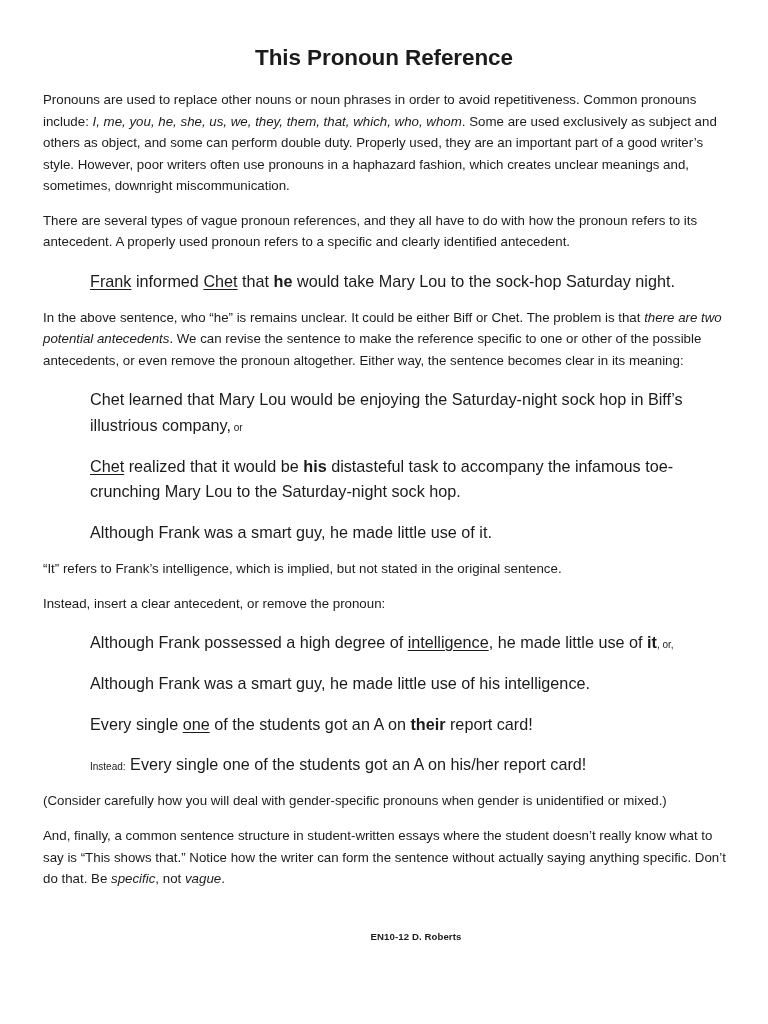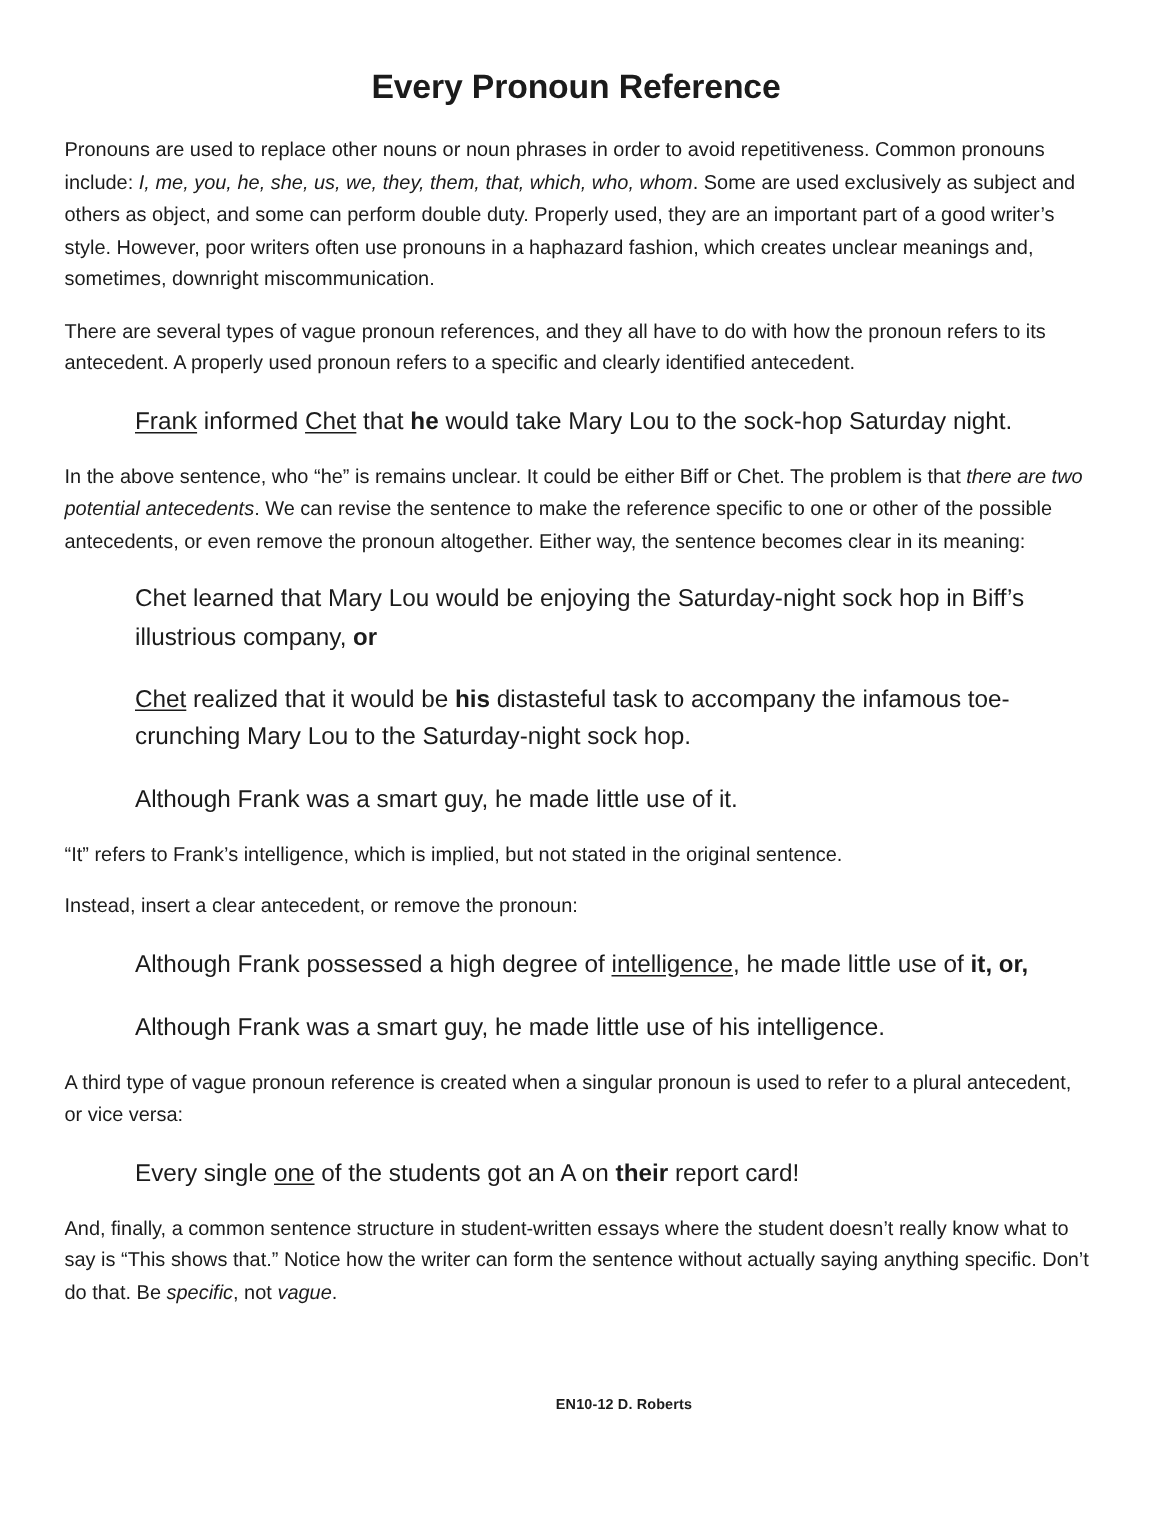--- a/index.html
+++ b/index.html
@@ -49,22 +49,21 @@
   .example {
     font-size: 16.2px;
     line-height: 1.55;
     margin-top: 16px;
     margin-left: 47px;
   }
   .example.tight {
     margin-top: 15px;
   }
   .small-inline {
-    font-size: 16px;
-    font-weight: bold;
+    font-size: 10px;
   }
   .u {
     text-decoration: underline;
     text-underline-offset: 1.5px;
   }
   .b {
     font-weight: bold;
   }
   .i {
     font-style: italic;
@@ -79,21 +78,21 @@
     font-weight: bold;
     letter-spacing: 0.1px;
     padding-left: 64px;
   }
 </style>
 </head>
 <body>
 
 <div class="page">
 
-  <h1 class="doc-title">Every Pronoun Reference</h1>
+  <h1 class="doc-title">This Pronoun Reference</h1>
 
   <div class="body-block">
 
     <p class="para first"><span>Pronouns are used to replace other nouns or noun phrases in order to avoid repetitiveness. Common pronouns include: </span><span class="i">I, me, you, he, she, us, we, they, them, that, which, who, whom</span><span>. Some are used exclusively as subject and others as object, and some can perform double duty. Properly used, they are an important part of a good writer’s style. However, poor writers often use pronouns in a haphazard fashion, which creates unclear meanings and, sometimes, downright miscommunication.</span></p>
 
     <p class="para">There are several types of vague pronoun references, and they all have to do with how the pronoun refers to its antecedent. A properly used pronoun refers to a specific and clearly identified antecedent.</p>
 
     <p class="example"><span class="u">Frank</span><span> informed </span><span class="u">Chet</span><span> that </span><span class="b">he</span><span> would take Mary Lou to the sock-hop Saturday night.</span></p>
 
     <p class="para"><span>In the above sentence, who “he” is remains unclear. It could be either Biff or Chet. The problem is that </span><span class="i">there are two potential antecedents</span><span>. We can revise the sentence to make the reference specific to one or other of the possible antecedents, or even remove the pronoun altogether. Either way, the sentence becomes clear in its meaning:</span></p>
@@ -106,25 +105,26 @@
     <p class="example">Although Frank was a smart guy, he made little use of it.</p>
 
     <p class="para">“It” refers to Frank’s intelligence, which is implied, but not stated in the original sentence.</p>
 
     <p class="para">Instead, insert a clear antecedent, or remove the pronoun:</p>
 
     <p class="example"><span>Although Frank possessed a high degree of </span><span class="u">intelligence</span><span>, he made little use of </span><span class="b">it</span><span class="small-inline">, or,</span></p>
 
     <p class="example">Although Frank was a smart guy, he made little use of his intelligence.</p>
 
-    <p class="para">A third type of vague pronoun reference is created when a singular pronoun is used to refer to a plural antecedent, or vice versa:</p>
 
     <p class="example"><span>Every single </span><span class="u">one</span><span> of the students got an A on </span><span class="b">their</span><span> report card!</span></p>
 
+    <p class="example tight"><span class="small-inline">Instead:</span><span> Every single one of the students got an A on his/her report card!</span></p>
 
+    <p class="para">(Consider carefully how you will deal with gender-specific pronouns when gender is unidentified or mixed.)</p>
 
     <p class="para"><span>And, finally, a common sentence structure in student-written essays where the student doesn’t really know what to say is “This shows that.” Notice how the writer can form the sentence without actually saying anything specific. Don’t do that. Be </span><span class="i">specific</span><span>, not </span><span class="i">vague</span><span>.</span></p>
 
   </div>
 
   <div class="footer">EN10-12 D. Roberts</div>
 
 </div>
 
 </body></html>

